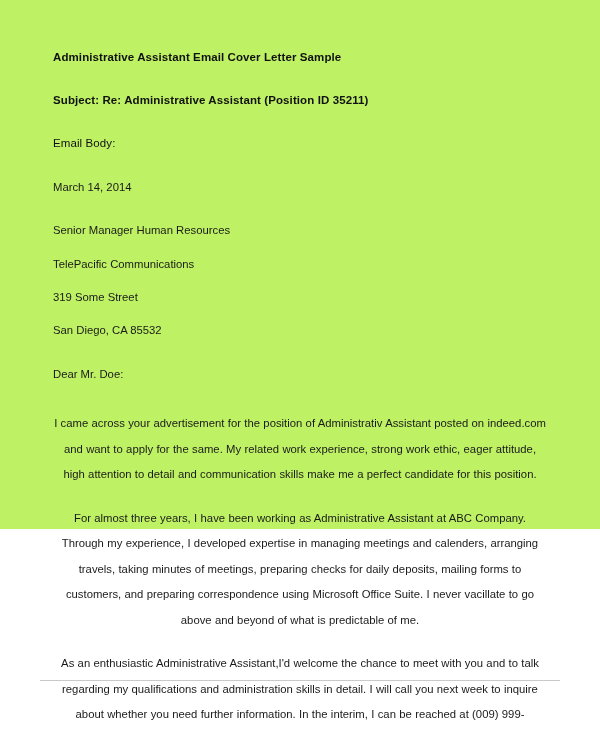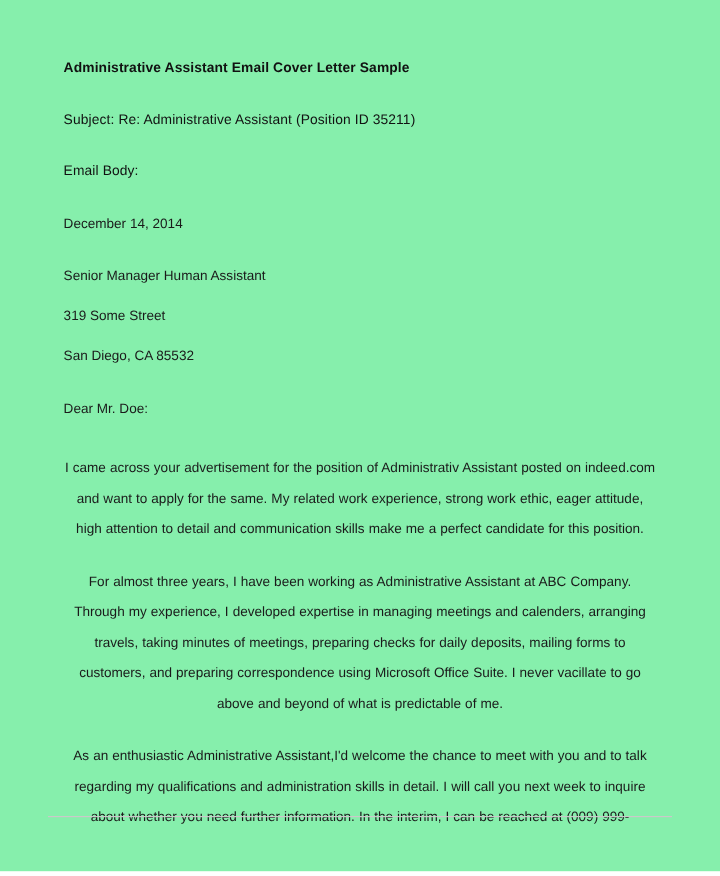--- a/index.html
+++ b/index.html
@@ -10,42 +10,42 @@
     width: 600px;
     height: 730px;
     background: #ffffff;
     font-family: "Liberation Sans", sans-serif;
     color: #1a1a1a;
     overflow: hidden;
   }
   .page {
     position: relative;
     width: 600px;
-    height: 726px;
+    height: 529px;
     box-sizing: border-box;
-    background: #86efac;
+    background: #bef264;
   }
   .content {
     position: absolute;
     left: 53px;
     top: 50px;
     width: 494px;
     box-sizing: border-box;
   }
   .doc-title {
     font-size: 11.5px;
     font-weight: bold;
     color: #111111;
     letter-spacing: 0.1px;
     margin: 0 0 28px 0;
     line-height: 1.3;
   }
   .subject-line {
     font-size: 11.5px;
-    font-weight: normal;
+    font-weight: bold;
     color: #111111;
     letter-spacing: 0.1px;
     margin: 0 0 28px 0;
     line-height: 1.3;
   }
   .body-label {
     font-size: 11.5px;
     font-weight: normal;
     color: #111111;
     letter-spacing: 0.1px;
@@ -101,24 +101,25 @@
 
 <div class="page">
   <div class="content">
 
     <div class="doc-title">Administrative Assistant Email Cover Letter Sample</div>
 
     <div class="subject-line">Subject: Re: Administrative Assistant (Position ID 35211)</div>
 
     <div class="body-label">Email Body:</div>
 
-    <div class="date-line">December 14, 2014</div>
+    <div class="date-line">March 14, 2014</div>
 
     <div class="address-block">
-      <div class="address-line">Senior Manager Human Assistant</div>
+      <div class="address-line">Senior Manager Human Resources</div>
+      <div class="address-line">TelePacific Communications</div>
       <div class="address-line">319 Some Street</div>
       <div class="address-line">San Diego, CA 85532</div>
     </div>
 
     <div class="salutation">Dear Mr. Doe:</div>
 
     <div class="para">I came across your advertisement for the position of Administrativ Assistant posted on indeed.com and want to apply for the same. My related work experience, strong work ethic, eager attitude, high attention to detail and communication skills make me a perfect candidate for this position.</div>
     <div class="para">For almost three years, I have been working as Administrative Assistant at ABC Company. Through my experience, I developed expertise in managing meetings and calenders, arranging travels, taking minutes of meetings, preparing checks for daily deposits, mailing forms to customers, and preparing correspondence using Microsoft Office Suite. I never vacillate to go above and beyond of what is predictable of me.</div>
     <div class="para">As an enthusiastic Administrative Assistant,I'd welcome the chance to meet with you and to talk regarding my qualifications and administration skills in detail. I will call you next week to inquire about whether you need further information. In the interim, I can be reached at (009) 999-</div>
 

